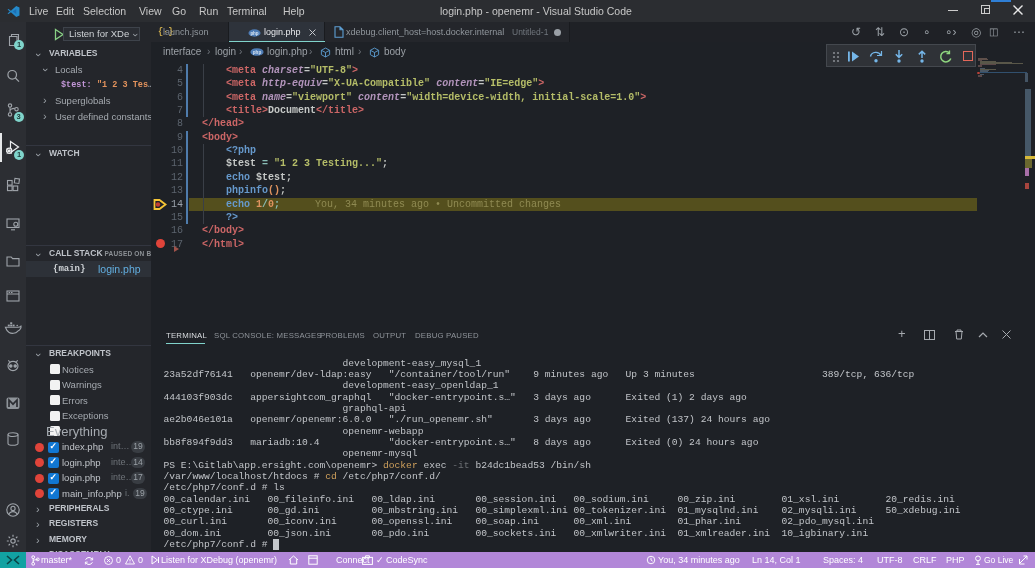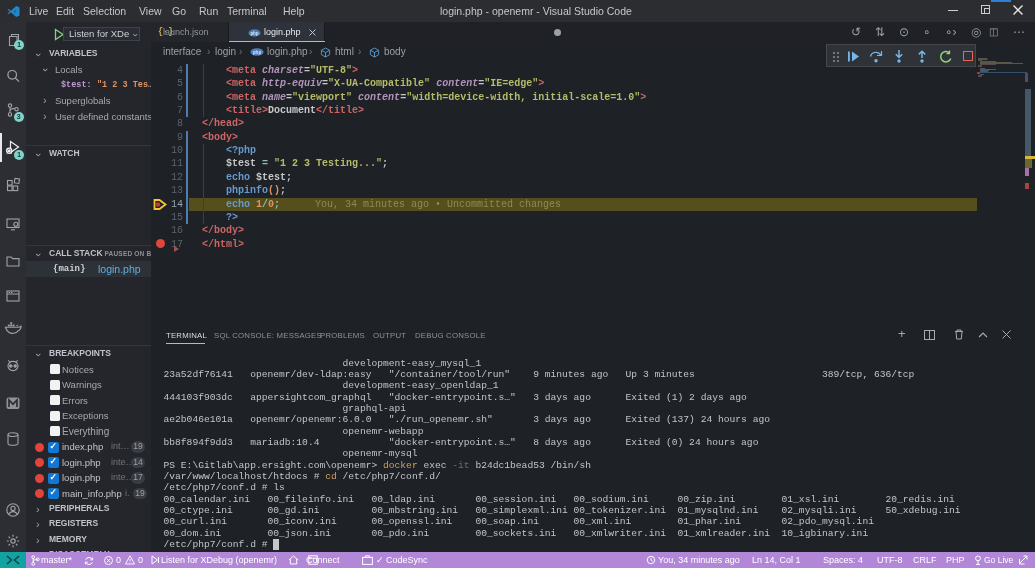--- a/index.html
+++ b/index.html
@@ -235,21 +235,21 @@
     <div class="sbrow" style="top:370.5px">
         <span class="abs" style="left:24px;top:2.5px;width:10px;height:10px;background:#f2f2f2;border-radius:1.5px"></span>
         <span class="abs" style="left:36px;font-size:9.5px">Errors</span>
       </div>
     <div class="sbrow" style="top:386px">
         <span class="abs" style="left:24px;top:2.5px;width:10px;height:10px;background:#f2f2f2;border-radius:1.5px"></span>
         <span class="abs" style="left:36px;font-size:9.5px">Exceptions</span>
       </div>
     <div class="sbrow" style="top:401.5px">
         <span class="abs" style="left:24px;top:2.5px;width:10px;height:10px;background:#f2f2f2;border-radius:1.5px"></span>
-        <span class="abs" style="left:36px;font-size:10px">Everything</span>
+        <span class="abs" style="left:20px;font-size:13px">Everything</span>
       </div>
 
     <div class="sbrow" style="top:417px">
         <span class="abs" style="left:9px;top:3.5px;width:9px;height:9px;background:#e0443a;border-radius:50%"></span>
         <span class="abs bpchk" style="left:22px;top:2.5px"></span>
         <span class="abs" style="left:36px;font-size:9.5px;color:#c0c4c9">index.php</span>
         <span class="abs" style="left:85px;color:#6f747a">int…</span>
         <span class="abs bpbadge" style="left:105px">19</span>
       </div>
     <div class="sbrow" style="top:432.5px">
@@ -300,20 +300,27 @@
       <div class="tab" style="left:78px;width:96px;background:#2e333b">
         <svg class="abs" style="left:19px;top:7px" width="13" height="8" viewBox="0 0 15 9">
           <ellipse cx="7.5" cy="4.5" rx="7" ry="4.2" fill="#4e7cb5"></ellipse>
           <text x="7.5" y="6.6" font-size="5.2" font-weight="bold" fill="#d7e3f0" text-anchor="middle" font-family="Liberation Sans">php</text>
         </svg>
         <span class="tlbl" style="left:35px;color:#e8eaed">login.php</span>
         <svg class="abs" style="left:80px;top:6.5px" width="7" height="7" viewBox="0 0 7 7">
             <path stroke="#c3c7cc" stroke-width="1" d="M0.5 0.5 L6.5 6.5 M6.5 0.5 L0.5 6.5"></path>
           </svg>
         <div class="abs" style="left:0;bottom:0;width:96px;height:1.5px;background:#80d3cb"></div>
+      </div>
+      <div class="tab" style="left:174px;width:245px">
+        <svg class="abs" style="left:9px;top:4px" width="10" height="12" viewBox="0 0 10 12" fill="none" stroke="#5d9fd4" stroke-width="1.1">
+          <path d="M1 .8 h5 l3 3 v7.4 h-8 z M6 .8 v3 h3"></path>
+        </svg>
+        <span class="tlbl" style="left:21px">xdebug.client_host=host.docker.internal</span>
+        <span class="tlbl" style="left:187px;color:#70767d;font-size:8.5px">Untitled-1</span>
       </div>
       <div class="abs" style="left:403px;top:7px;width:7px;height:7px;border-radius:50%;background:#9aa0a6"></div>
 
       <div class="eact" style="left:700px">↺</div>
       <div class="eact" style="left:724px">⇅</div>
       <div class="eact" style="left:748px">⊙</div>
       <div class="eact" style="left:772px">∘</div>
       <div class="eact" style="left:794px">∘›</div>
       <div class="eact" style="left:820px">◎</div>
       <div class="eact" style="left:838px;font-size:10px">◫</div>
@@ -443,21 +450,21 @@
       <div class="abs" style="top:145.5px;left:874px;width:4px;height:8px;background:#a86fa8"></div>
       <div class="abs" style="top:161px;left:874px;width:4px;height:6px;background:#a8453e"></div>
     </div>
   </div>
   <div id="panel">
     <div class="ptab" style="left:15px;color:#dadde0">TERMINAL</div>
     <div class="abs" style="left:15px;top:19.5px;width:39px;height:1.5px;background:#80d3cb"></div>
     <div class="ptab" style="left:63px">SQL CONSOLE: MESSAGES</div>
     <div class="ptab" style="left:169px">PROBLEMS</div>
     <div class="ptab" style="left:222px">OUTPUT</div>
-    <div class="ptab" style="left:264px">DEBUG CONSOLE</div>
+    <div class="ptab" style="left:264px">DEBUG PAUSED</div>
     <div class="abs" style="left:747px;top:3px;font-size:13px;color:#a6aaaf">+</div>
     <svg class="abs" style="left:773px;top:7px" width="11" height="10" viewBox="0 0 11 10" fill="none" stroke="#a6aaaf">
         <rect x="0.5" y="0.5" width="10" height="9"></rect>
         <path d="M5.5 0.5 v9"></path>
       </svg>
     <svg class="abs" style="left:803px;top:6px" width="10" height="11" viewBox="0 0 10 11" fill="none" stroke="#a6aaaf">
         <path d="M1 2.5 h8 M3 2.5 v-1.5 h4 v1.5 M2 2.5 l.7 7.5 h4.6 l.7-7.5"></path>
       </svg>
     <svg class="abs" style="left:827px;top:9px" width="10" height="6" viewBox="0 0 10 6" fill="none" stroke="#a6aaaf" stroke-width="1.2">
         <path d="M1 5 L5 1 L9 5"></path>
@@ -515,21 +522,21 @@
         <path d="M7.5 2 v6"></path>
     </svg>
     <div class="sitem" style="left:161px">Listen for XDebug (openemr)</div>
     <svg class="abs" style="left:288px;top:3px" width="11" height="10" viewBox="0 0 11 10" fill="none" stroke="#ffffff" stroke-width="1">
       <path d="M1 5 L5.5 1 L10 5 M2.3 4.2 V9 h6.4 V4.2"></path>
     </svg>
     <svg class="abs" style="left:308px;top:3px" width="10" height="10" viewBox="0 0 10 10" fill="none" stroke="#ffffff" stroke-width="1">
       <rect x="0.8" y="0.8" width="8.4" height="8.4"></rect>
         <path d="M0.8 3.2 h8.4"></path>
     </svg>
-    <div class="sitem" style="left:306px">Connect</div>
+    <div class="sitem" style="left:336px">Connect</div>
     <svg class="abs" style="left:362px;top:3px" width="11" height="10" viewBox="0 0 11 10" fill="none" stroke="#ffffff" stroke-width="1">
       <rect x="0.6" y="2.4" width="9.8" height="7"></rect>
         <path d="M3.6 2.4 v-1.6 h3.8 v1.6"></path>
     </svg>
     <div class="sitem" style="left:376px">✓ CodeSync</div>
     <svg class="abs" style="left:646px;top:3px" width="10" height="10" viewBox="0 0 16 16" fill="none" stroke="#ffffff" stroke-width="1.5">
       <circle cx="8" cy="8" r="6"></circle>
         <path d="M8 4.5 V8 l2.5 1.8"></path>
     </svg>
     <div class="sitem" style="left:658px">You, 34 minutes ago</div>

